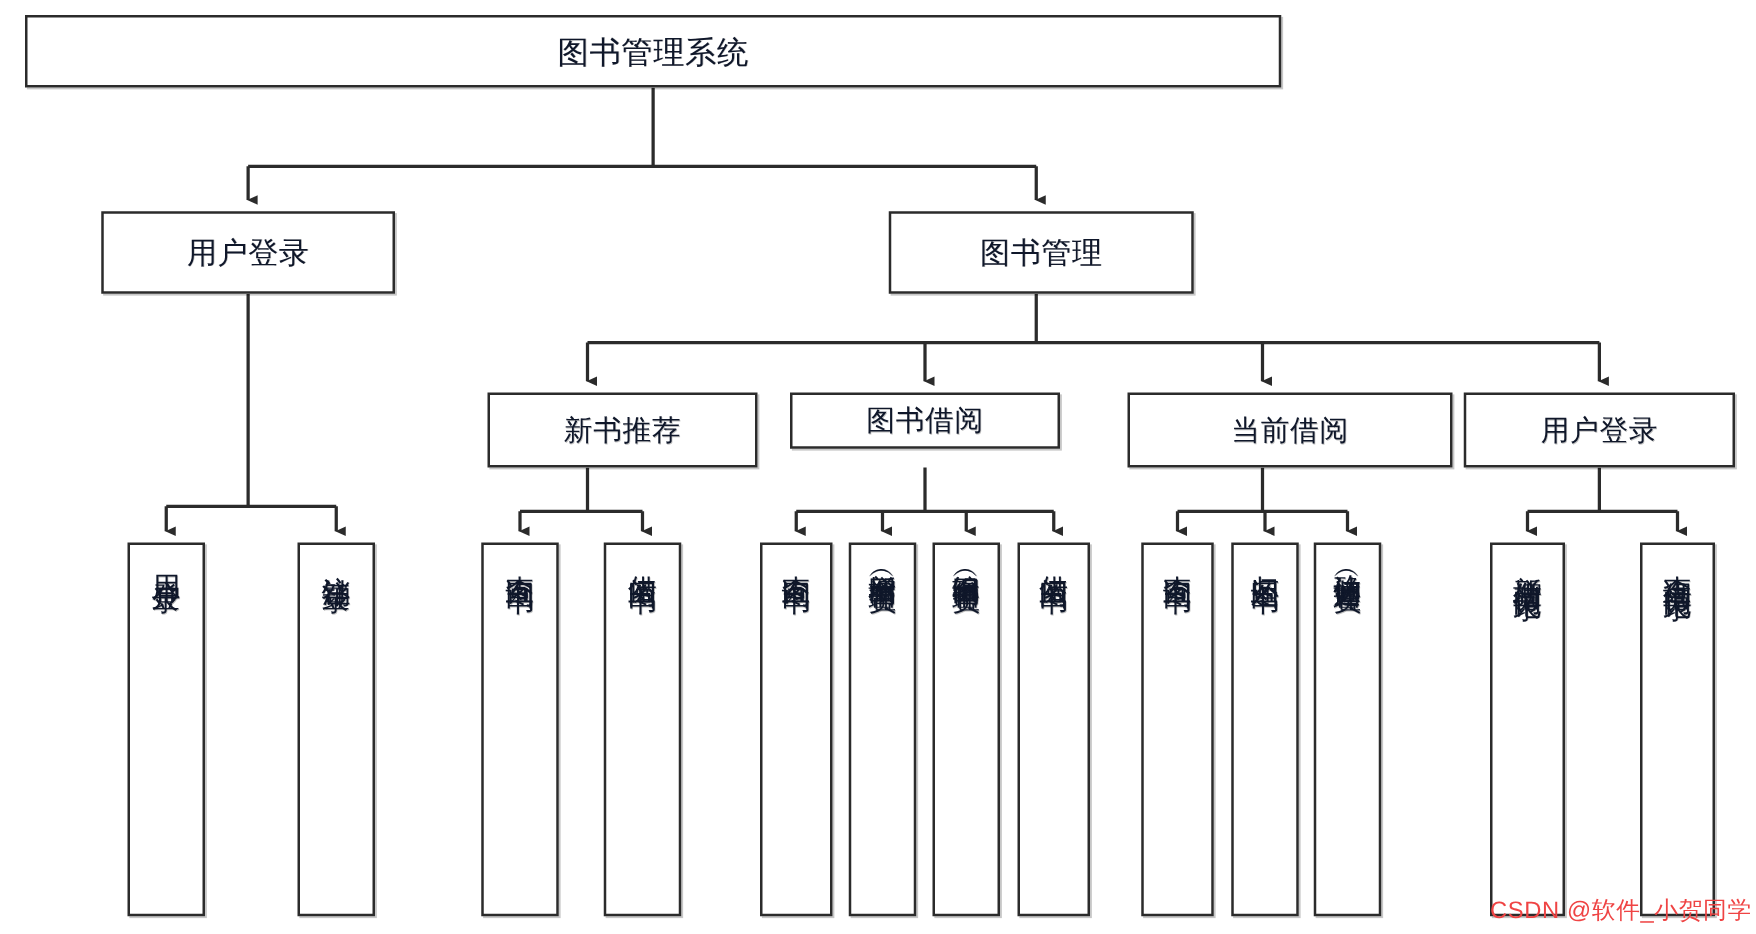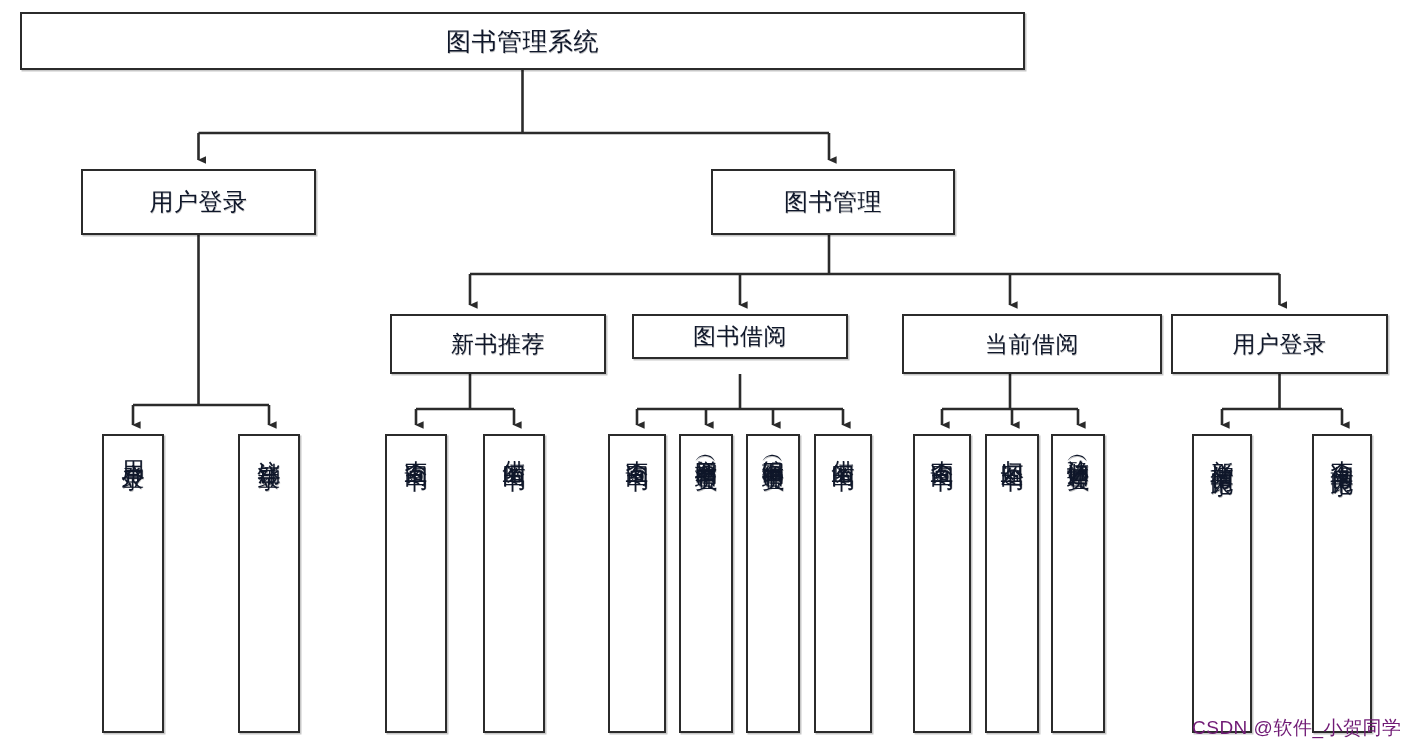--- a/index.html
+++ b/index.html
@@ -61,21 +61,21 @@
   }
   .node-leaf.leaf-tall .node-label {
     font-size: 22px;
     letter-spacing: 1.5px;
   }
   .watermark {
     position: absolute;
     left: 1192px;
     top: 715px;
     font-size: 19px;
-    color: #701a75;
+    color: #ef4444;
     letter-spacing: 0.5px;
     white-space: nowrap;
     user-select: none;
   }
 </style>
 </head>
 <body>
 
 <div id="canvas">
 

